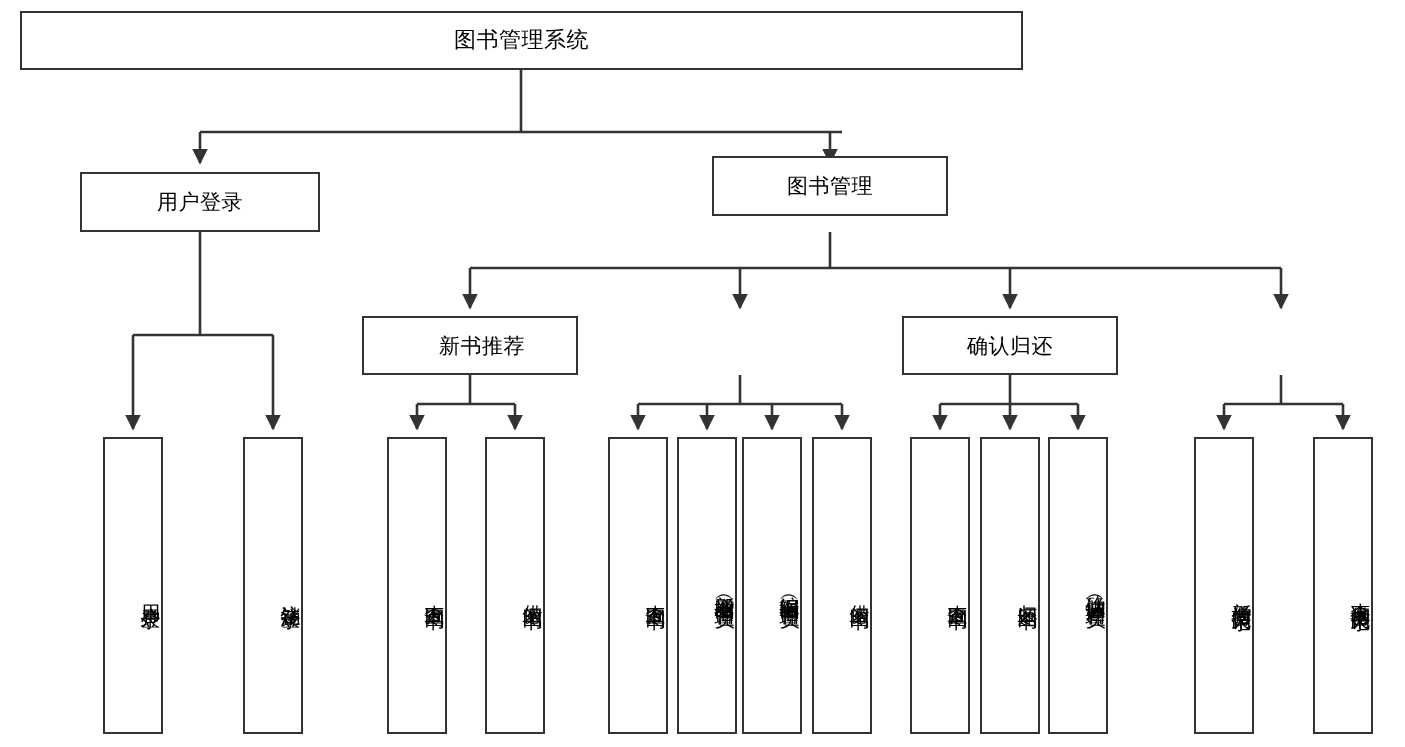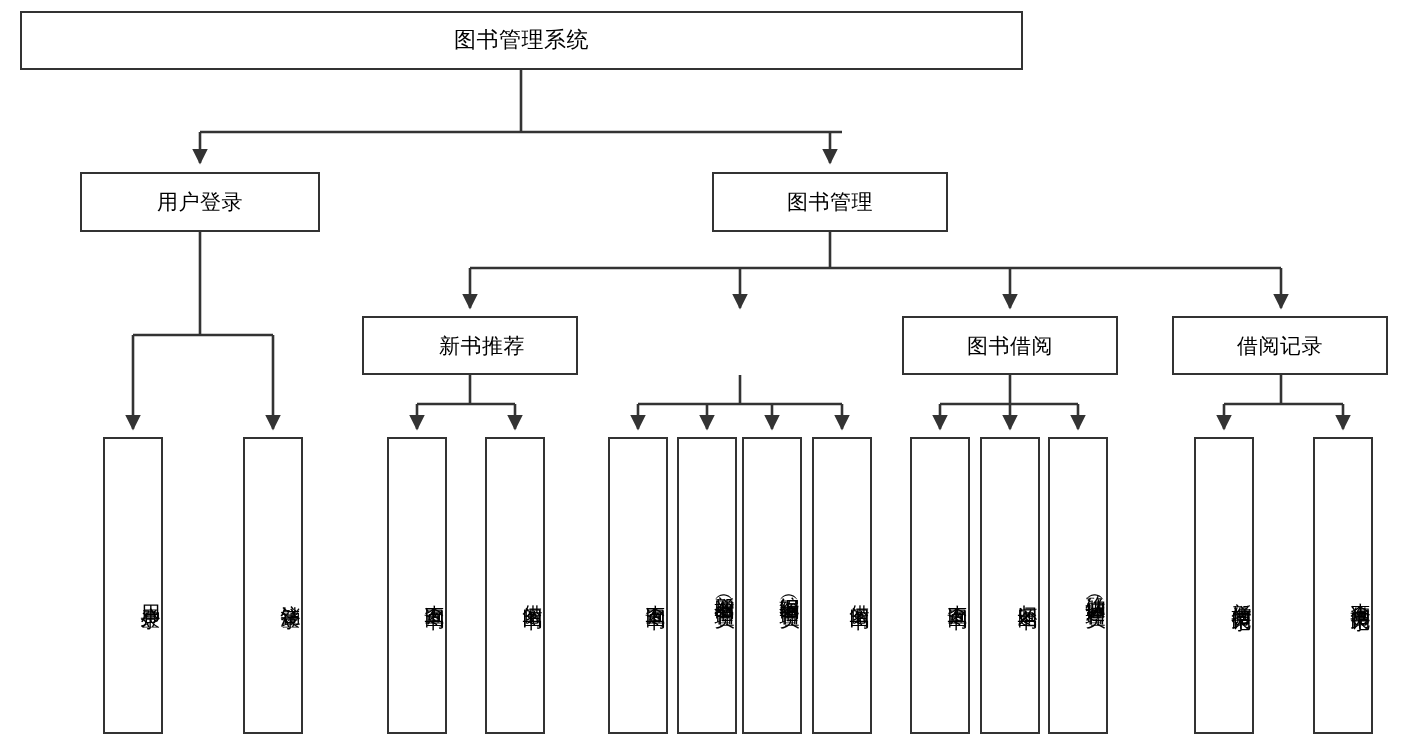--- a/index.html
+++ b/index.html
@@ -126,36 +126,33 @@
   </svg>
 
   <div class="node h root" style="left:20px; top:11px; width:1003px; height:59px;">
     <span>图书管理系统</span>
   </div>
 
   <div class="node h" style="left:80px; top:172px; width:240px; height:60px;">
     <span>用户登录</span>
   </div>
 
-  <div class="node h" style="left:712px; top:172px; width:236px; height:60px;">
+  <div class="node h" style="left:712px; top:156px; width:236px; height:60px;">
     <span>图书管理</span>
   </div>
 
   <div class="node h" style="left:362px; top:316px; width:216px; height:59px;padding-left:24px;">
     <span>新书推荐</span>
   </div>
 
 
   <div class="node h" style="left:902px; top:316px; width:216px; height:59px;">
-    <span>图书借阅</span>
-  </div>
-
-  <div class="node h" style="left:1172px; top:316px; width:216px; height:59px;">
-    <span>借阅记录</span>
-  </div>
+    <span>确认归还</span>
+  </div>
+
 
   <div class="node v" style="left:103px; top:437px; width:60px; height:297px;">
     <span class="vlabel">用户登录</span>
   </div>
 
   <div class="node v" style="left:243px; top:437px; width:60px; height:297px;">
     <span class="vlabel">注销登录</span>
   </div>
 
   <div class="node v" style="left:387px; top:437px; width:60px; height:297px;">

